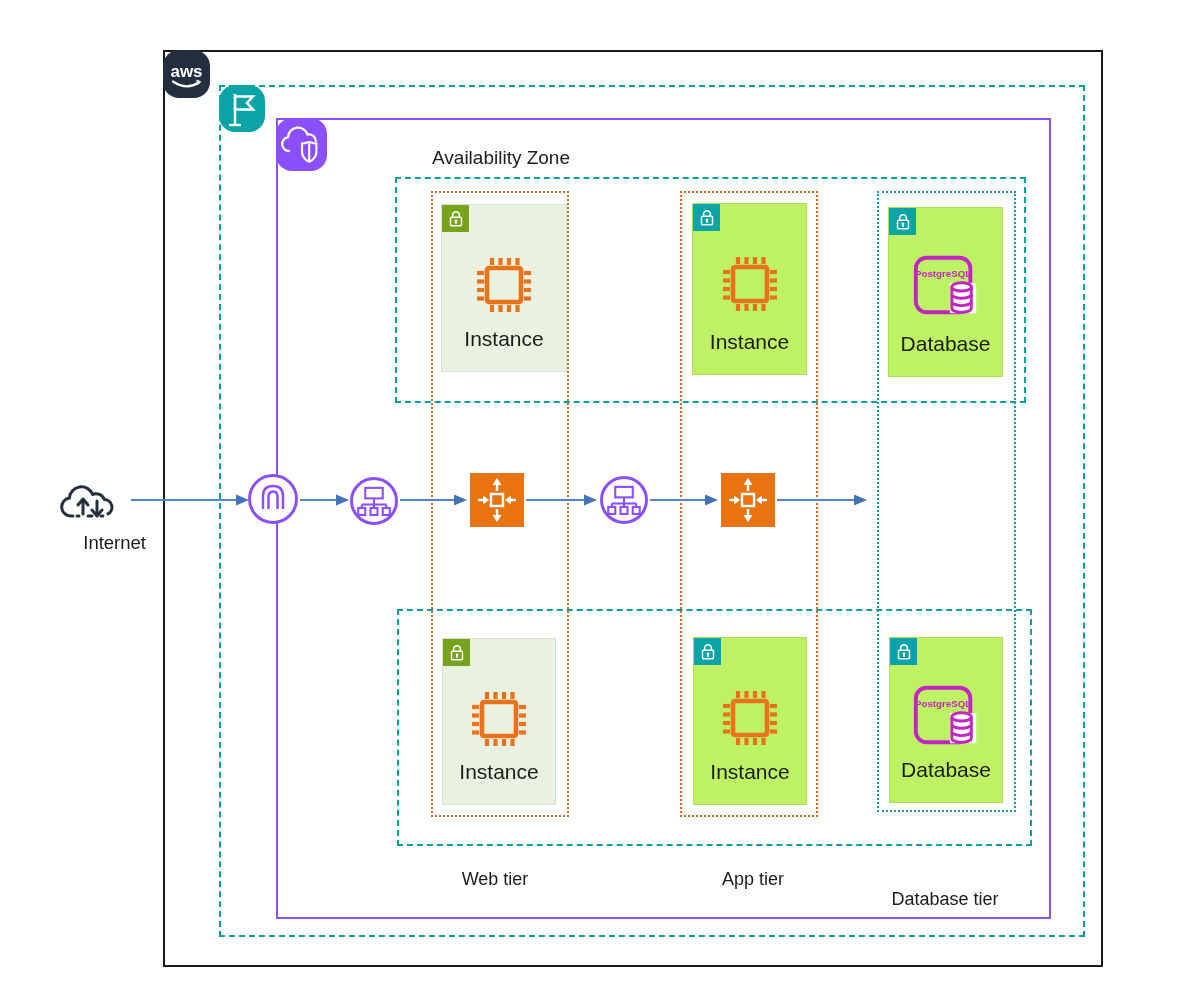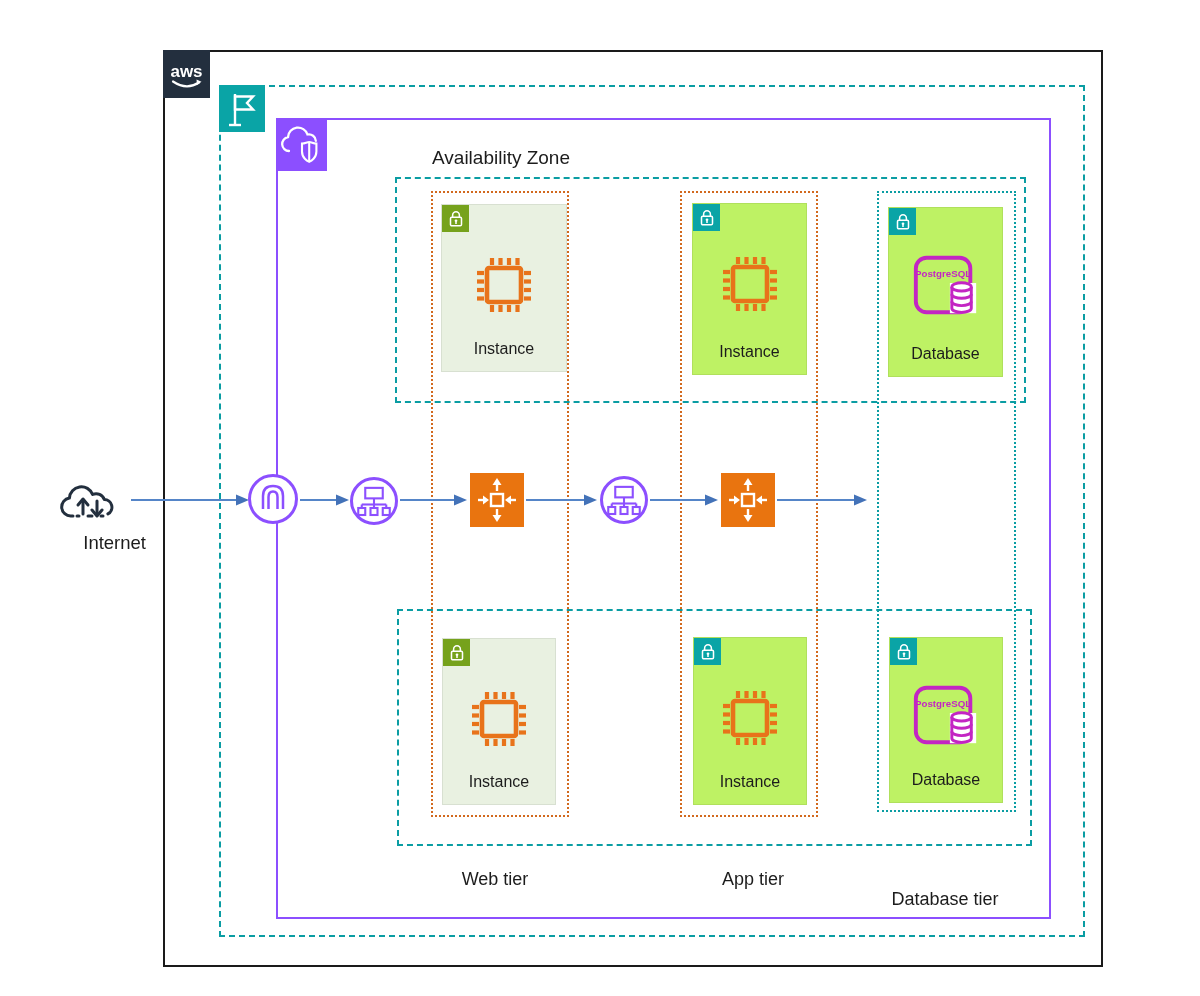--- a/index.html
+++ b/index.html
@@ -14,21 +14,21 @@
   .vpc-frame     { left:276px; top:118px; width:775px; height:801px; border:2px solid #8C4FFF; z-index:1; }
   .az-frame      { border:2px dashed #0A9DA3; z-index:2; }
   .az-top        { left:395px; top:177px; width:631px; height:226px; }
   .az-bottom     { left:397px; top:609px; width:635px; height:237px; }
   .tier-col      { z-index:2; }
   .tier-web      { left:431px; top:191px; width:138px; height:626px; border:2px dotted #D2691E; }
   .tier-app      { left:680px; top:191px; width:138px; height:626px; border:2px dotted #D2691E; }
   .tier-db       { left:877px; top:191px; width:139px; height:621px; border:2px dotted #0A9DA3; }
 
   
-  .corner-box { z-index:6; display:flex; align-items:center; justify-content:center; }
+  .corner-box { z-index:6; display:flex; align-items:center; justify-content:center;border-radius:16px; }
   .aws-logo   { left:163px; top:50px;  width:47px; height:48px; background:#232F3E; }
   .region-icon{ left:219px; top:85px;  width:46px; height:47px; background:#0AA4A6; }
   .vpc-icon   { left:276px; top:118px; width:51px; height:53px; background:#8C4FFF; }
 
   
   .az-label   { left:432px; top:147px; font-size:19px; z-index:3; }
   .tier-label { top:869px; font-size:18px; text-align:center; z-index:3; }
   .tier-label-web { left:425px; width:140px; }
   .tier-label-app { left:683px; width:140px; }
   .tier-label-db  { left:865px; width:160px;margin-top:20px; }
@@ -36,22 +36,22 @@
 
   
   .card { z-index:3; border:1px solid rgba(0,0,0,0.07); }
   .card-green { background:#E9F1E1; }
   .card-blue  { background:#bef264; }
   .card .lock { position:absolute; left:0; top:0; width:27px; height:27px;
                 display:flex; align-items:center; justify-content:center; }
   .lock-green { background:#76A21C; }
   .lock-teal  { background:#0AA4A6; }
   .card .res-icon { position:absolute; left:50%; transform:translateX(-50%); }
-  .card .card-label { position:absolute; left:0; bottom:13px; width:100%;
-                      text-align:center; font-size:16px; }
+  .card .card-label { position:absolute; left:0; bottom:20px; width:100%;
+                      text-align:center; font-size:21px; }
   .c-web-top { left:441px; top:204px; width:126px; height:168px; }
   .c-app-top { left:692px; top:203px; width:115px; height:172px; }
   .c-db-top  { left:888px; top:207px; width:115px; height:170px; }
   .c-web-bot { left:442px; top:638px; width:114px; height:167px; }
   .c-app-bot { left:693px; top:637px; width:114px; height:168px; }
   .c-db-bot  { left:889px; top:637px; width:114px; height:166px; }
   .chip-pos  { top:48px; }
   .pg-pos    { top:40px; }
 
   

